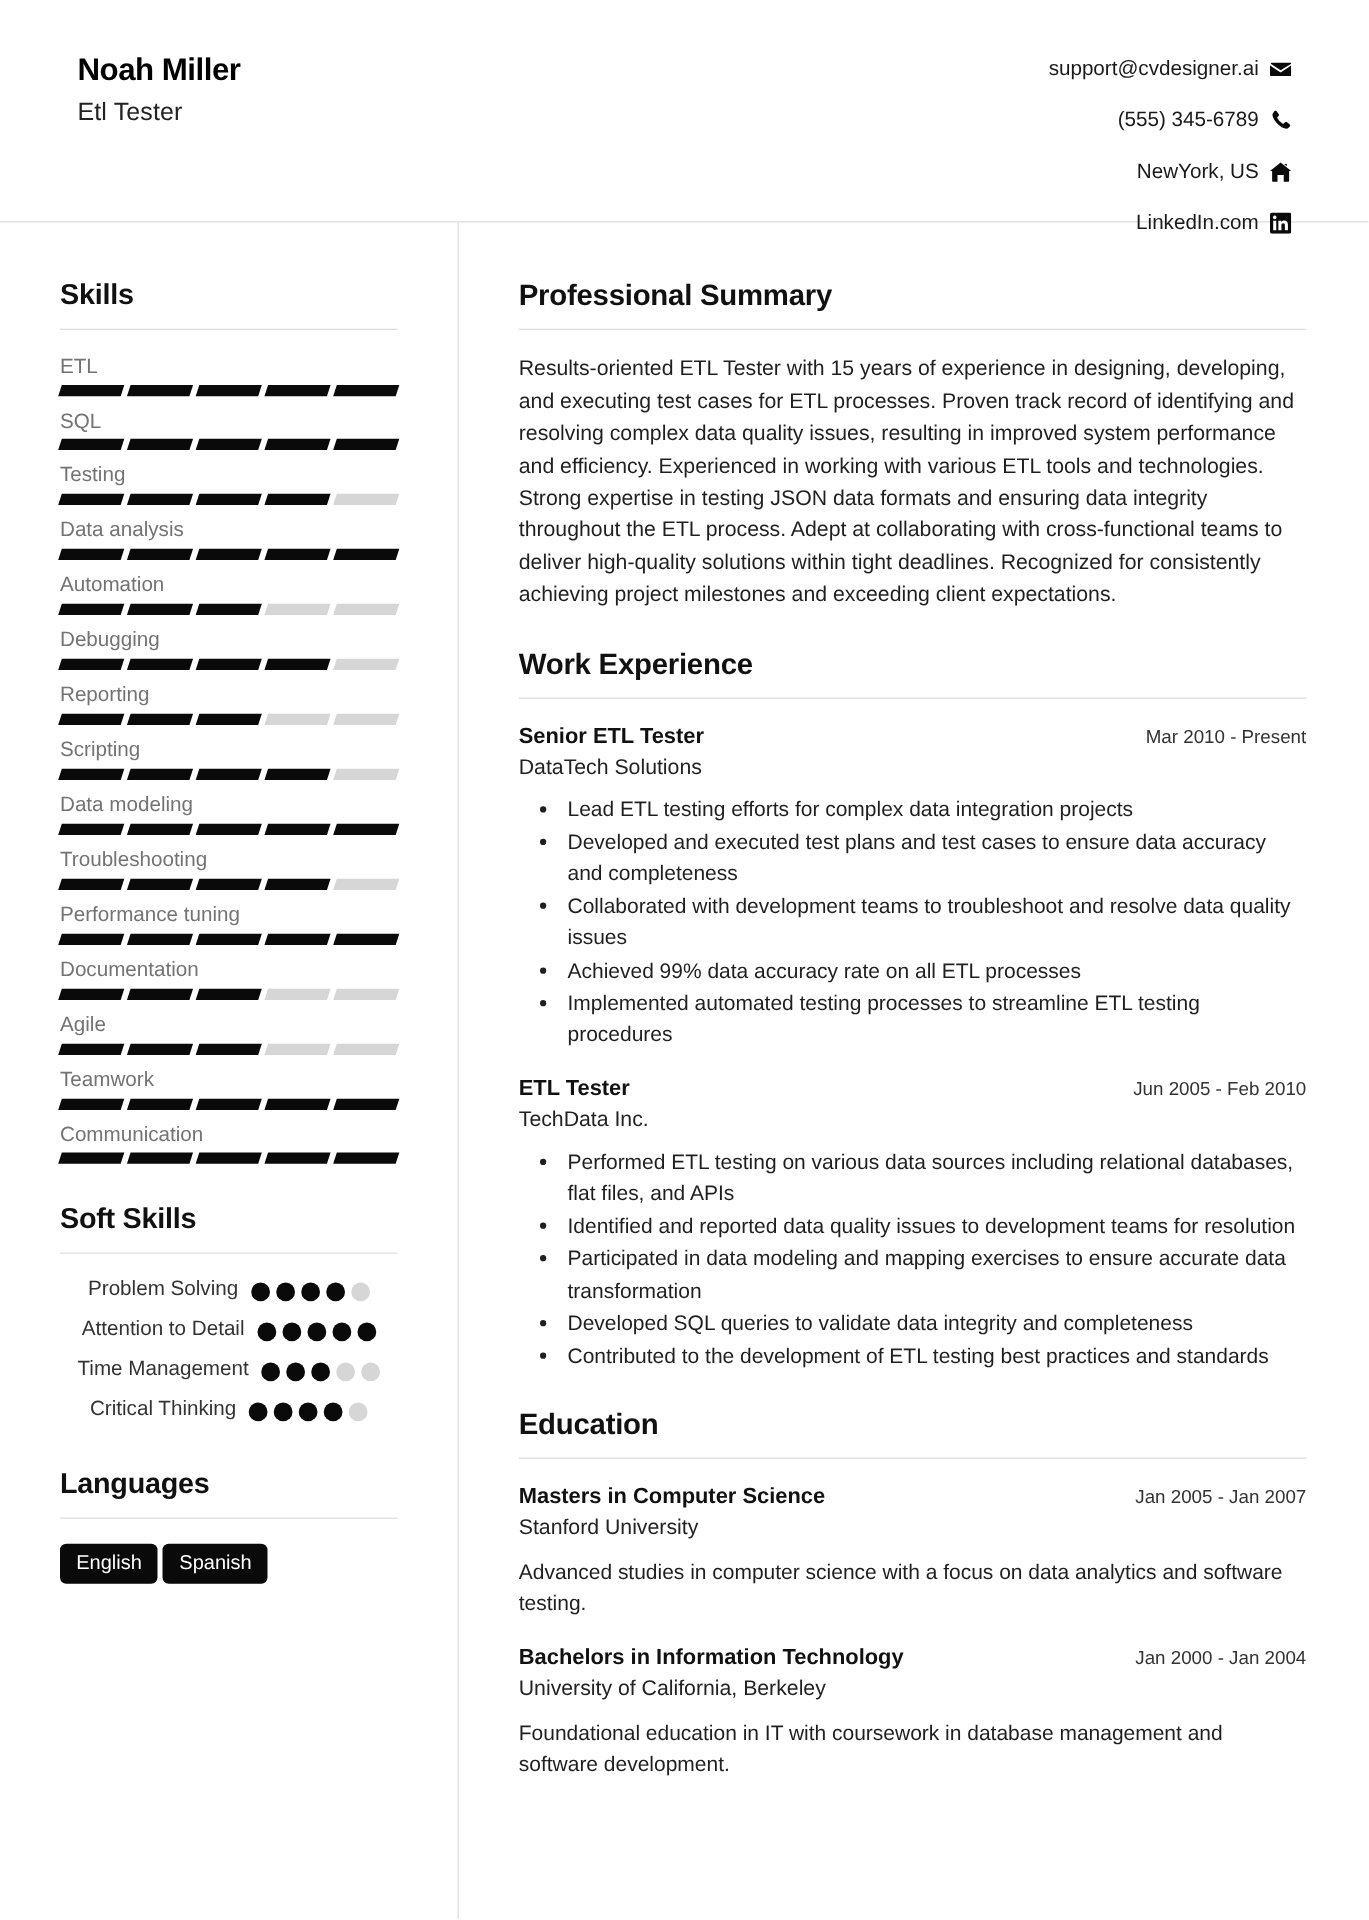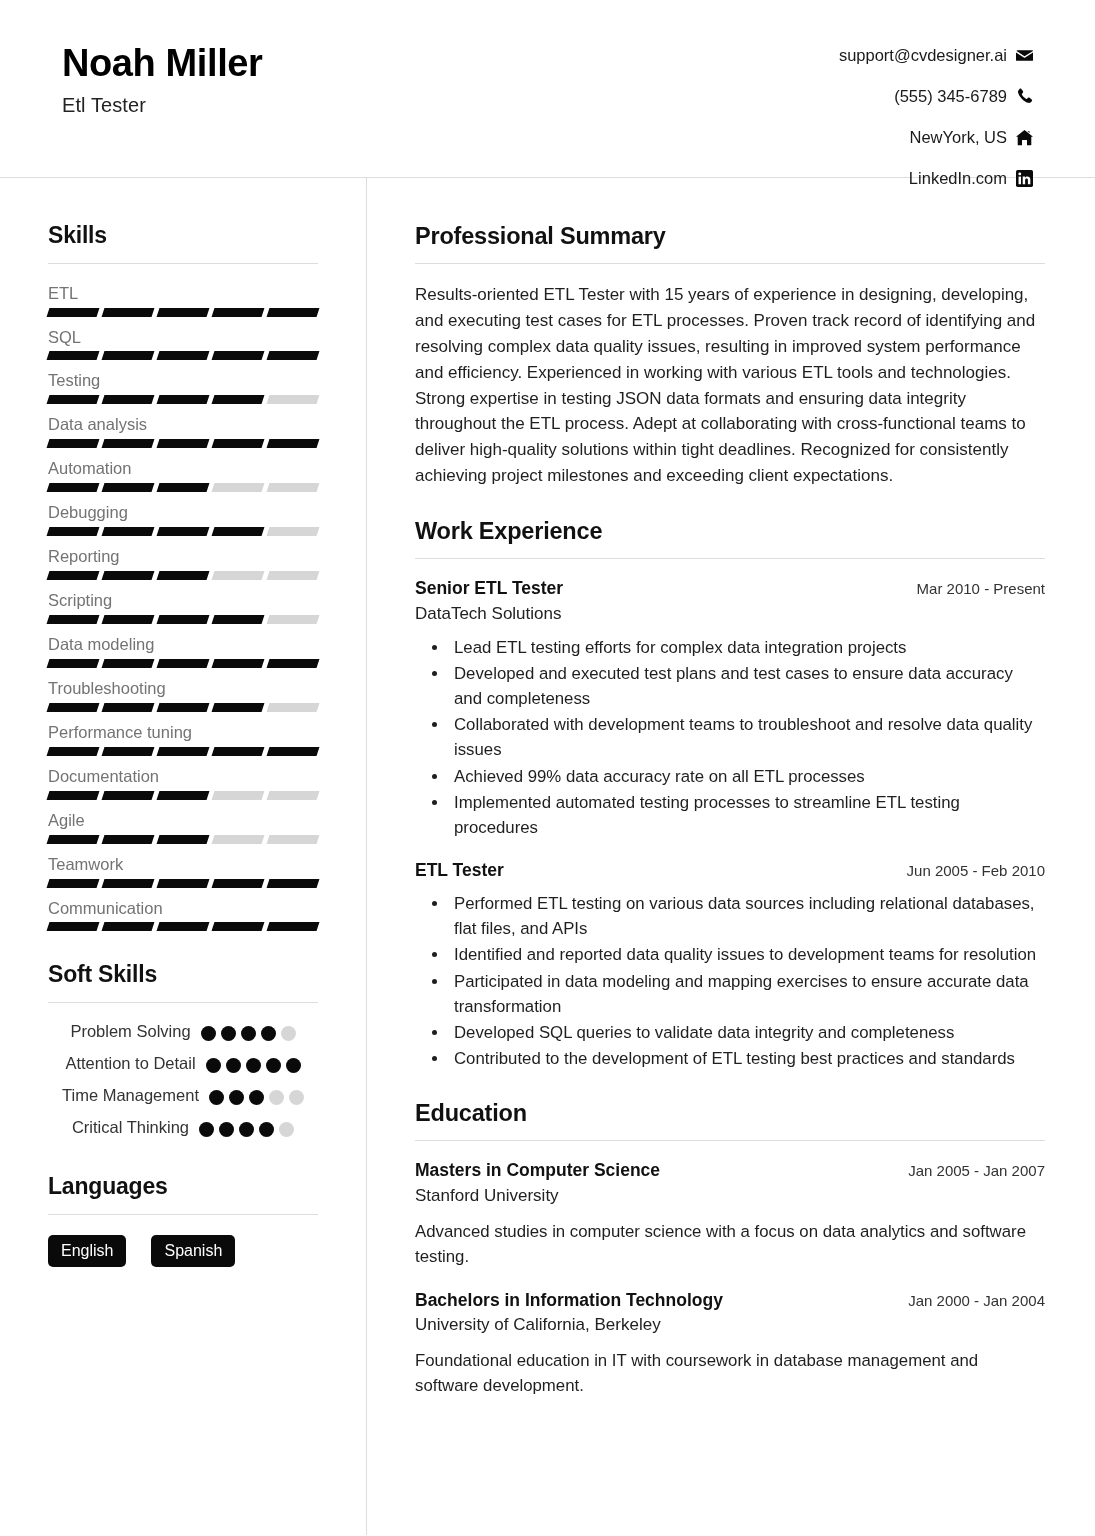--- a/index.html
+++ b/index.html
@@ -28,21 +28,21 @@
     padding: 38px 62px 0 62px;
     display: flex;
     justify-content: space-between;
     align-items: flex-start;
     border-bottom: 1px solid #dddddd;
   }
 
   .identity { padding-top: 4px; }
 
   .full-name {
-    font-size: 38px;
+    font-size: 25px;
     font-weight: bold;
     letter-spacing: -0.4px;
     line-height: 1.12;
     color: #000000;
     text-align: center;
   }
 
   .job-title {
     font-size: 20px;
     font-weight: 400;
@@ -178,21 +178,21 @@
   }
   .dot.filled { background: #0a0a0a; }
 
   
   .lang-section { margin-top: 33px; }
 
   .lang-list {
     margin-top: 20px;
     display: flex;
     flex-wrap: wrap;
-    gap: 25px;
+    gap: 4px;
   }
 
   .lang-pill {
     background: #0a0a0a;
     color: #ffffff;
     font-size: 16px;
     padding: 6px 13px 7px 13px;
     border-radius: 5px;
     line-height: 1.2;
   }
@@ -559,20 +559,21 @@
                 <li>Collaborated with development teams to troubleshoot and resolve data quality issues</li>
                 <li>Achieved 99% data accuracy rate on all ETL processes</li>
                 <li>Implemented automated testing processes to streamline ETL testing procedures</li>
               </ul>
             </div>
             <div class="entry">
               <div class="entry-head">
                 <div class="entry-role">ETL Tester</div>
                 <div class="entry-dates">Jun 2005 - Feb 2010</div>
               </div>
+              <div class="entry-org">TechData Inc.</div>
               <ul class="bullets">
                 <li>Performed ETL testing on various data sources including relational databases, flat files, and APIs</li>
                 <li>Identified and reported data quality issues to development teams for resolution</li>
                 <li>Participated in data modeling and mapping exercises to ensure accurate data transformation</li>
                 <li>Developed SQL queries to validate data integrity and completeness</li>
                 <li>Contributed to the development of ETL testing best practices and standards</li>
               </ul>
             </div>
           </div>
       </div>

